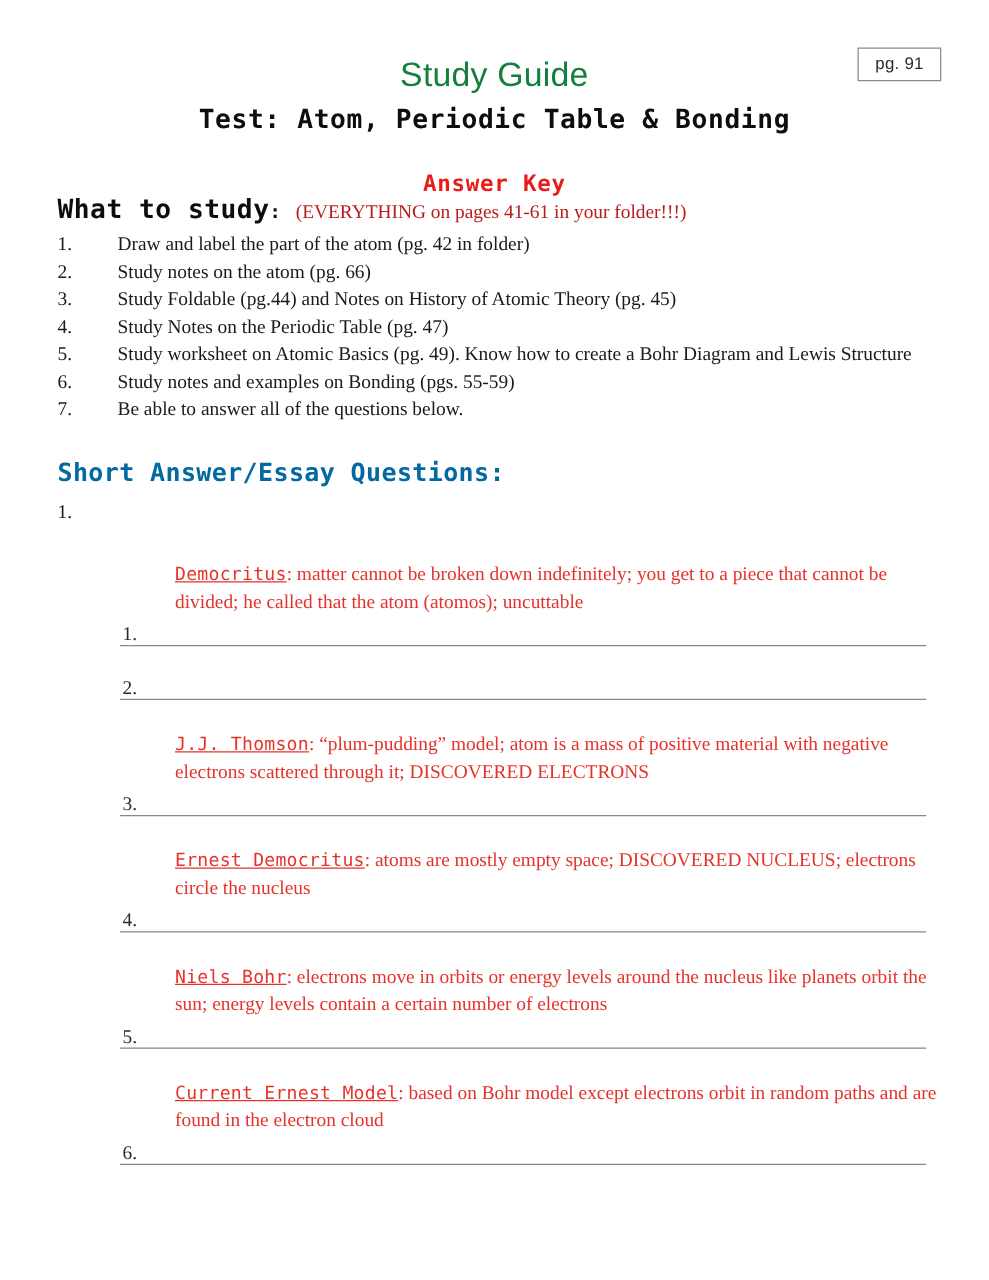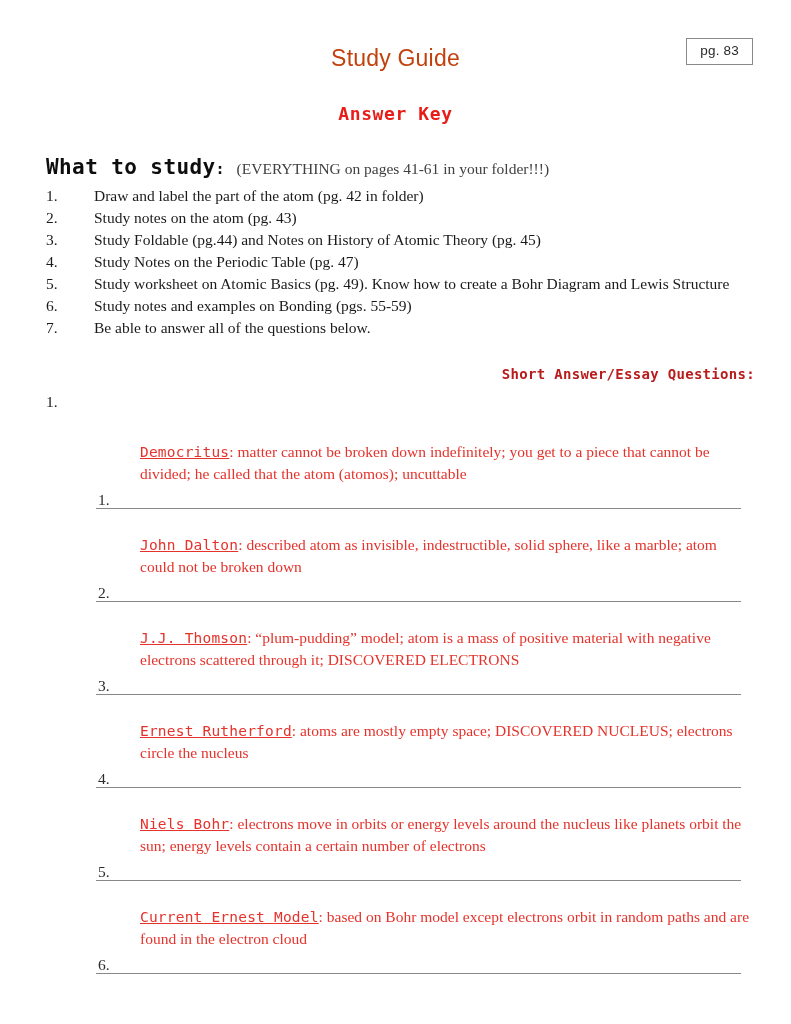--- a/index.html
+++ b/index.html
@@ -38,23 +38,23 @@
     letter-spacing: 0.2px;
   }
 
   
   .title-block {
     padding-top: 44px;
     text-align: center;
   }
   .title-main {
     font-family: "Liberation Sans", sans-serif;
-    font-size: 23px;
+    font-size: 27px;
     font-weight: 400;
-    color: #c2410c;
+    color: #15803d;
     line-height: 1.25;
     margin: 0;
     letter-spacing: 0.2px;
   }
   .title-sub {
     font-family: "DejaVu Sans Mono", monospace;
     font-size: 21px;
     font-weight: bold;
     color: #0d0d0d;
     margin: 5px 0 0 0;
@@ -92,21 +92,21 @@
   }
   .study-head .colon {
     font-family: "DejaVu Sans Mono", monospace;
     font-size: 15px;
     font-weight: bold;
     color: #0d0d0d;
   }
   .study-head .note {
     font-family: "Liberation Serif", serif;
     font-size: 15.5px;
-    color: #404040;
+    color: #b91c1c;
     margin-left: 12px;
   }
 
   
   ol.plain {
     list-style: none;
     margin: 0;
     padding: 0;
   }
   .study-list {
@@ -124,26 +124,25 @@
     width: 48px;
     flex: 0 0 48px;
   }
   .study-list .txt {
     flex: 1 1 auto;
   }
 
   
   .sa-head {
     font-family: "DejaVu Sans Mono", monospace;
-    font-size: 14px;
-    font-weight: bold;
-    color: #b91c1c;
+    font-size: 20px;
+    font-weight: bold;
+    color: #0369a1;
     letter-spacing: 0.3px;
     margin: 28px 0 9px 0;
-    text-align: right;
   }
 
   
   .question {
     display: flex;
     font-family: "Liberation Serif", serif;
     font-size: 15.5px;
     line-height: 22px;
     color: #1a1a1a;
   }
@@ -201,42 +200,43 @@
     top: 17px;
     border-bottom: 1px solid #888888;
     width: 645px;
   }
 </style>
 </head>
 <body>
 
 <div class="page">
 
-  <div class="pg-badge">pg. 83</div>
+  <div class="pg-badge">pg. 91</div>
 
   <div class="title-block">
     <div class="title-main">Study Guide</div>
+    <div class="title-sub">Test: Atom, Periodic Table &amp; Bonding</div>
   </div>
 
   <div class="answer-key">Answer Key</div>
 
   <div class="content">
 
     <div class="study-head">
       <span class="mono-bold">What to study</span><span class="colon">:</span><span class="note">(EVERYTHING on pages 41-61 in your folder!!!)</span>
     </div>
 
     <ol class="plain study-list">
       <li>
         <span class="num">1.</span>
         <span class="txt">Draw and label the part of the atom (pg. 42 in folder)</span>
       </li>
       <li>
         <span class="num">2.</span>
-        <span class="txt">Study notes on the atom (pg. 43)</span>
+        <span class="txt">Study notes on the atom (pg. 66)</span>
       </li>
       <li>
         <span class="num">3.</span>
         <span class="txt">Study Foldable (pg.44) and Notes on History of Atomic Theory (pg. 45)</span>
       </li>
       <li>
         <span class="num">4.</span>
         <span class="txt">Study Notes on the Periodic Table (pg. 47)</span>
       </li>
       <li>
@@ -263,37 +263,36 @@
 
       <div class="answer-block">
         <div class="answer-text"><span class="sci-name">Democritus</span><span>: matter cannot be broken down indefinitely; you get to a piece that cannot be divided; he called that the atom (atomos); uncuttable</span></div>
         <div class="rule-row">
           <span class="rule-num">1.</span>
           <span class="rule-line"></span>
         </div>
       </div>
 
       <div class="answer-block">
-        <div class="answer-text"><span class="sci-name">John Dalton</span><span>: described atom as invisible, indestructible, solid sphere, like a marble;  atom could not be broken down</span></div>
         <div class="rule-row">
           <span class="rule-num">2.</span>
           <span class="rule-line"></span>
         </div>
       </div>
 
       <div class="answer-block">
         <div class="answer-text"><span class="sci-name">J.J. Thomson</span><span>: “plum-pudding” model; atom is a mass of positive material with negative electrons scattered through it; DISCOVERED  ELECTRONS</span></div>
         <div class="rule-row">
           <span class="rule-num">3.</span>
           <span class="rule-line"></span>
         </div>
       </div>
 
       <div class="answer-block">
-        <div class="answer-text"><span class="sci-name">Ernest Rutherford</span><span>: atoms are mostly empty space; DISCOVERED NUCLEUS; electrons circle the nucleus</span></div>
+        <div class="answer-text"><span class="sci-name">Ernest Democritus</span><span>: atoms are mostly empty space; DISCOVERED NUCLEUS; electrons circle the nucleus</span></div>
         <div class="rule-row">
           <span class="rule-num">4.</span>
           <span class="rule-line"></span>
         </div>
       </div>
 
       <div class="answer-block">
         <div class="answer-text"><span class="sci-name">Niels Bohr</span><span>: electrons move in orbits or energy levels around the nucleus like planets orbit the sun;  energy levels contain a certain number of electrons</span></div>
         <div class="rule-row">
           <span class="rule-num">5.</span>

